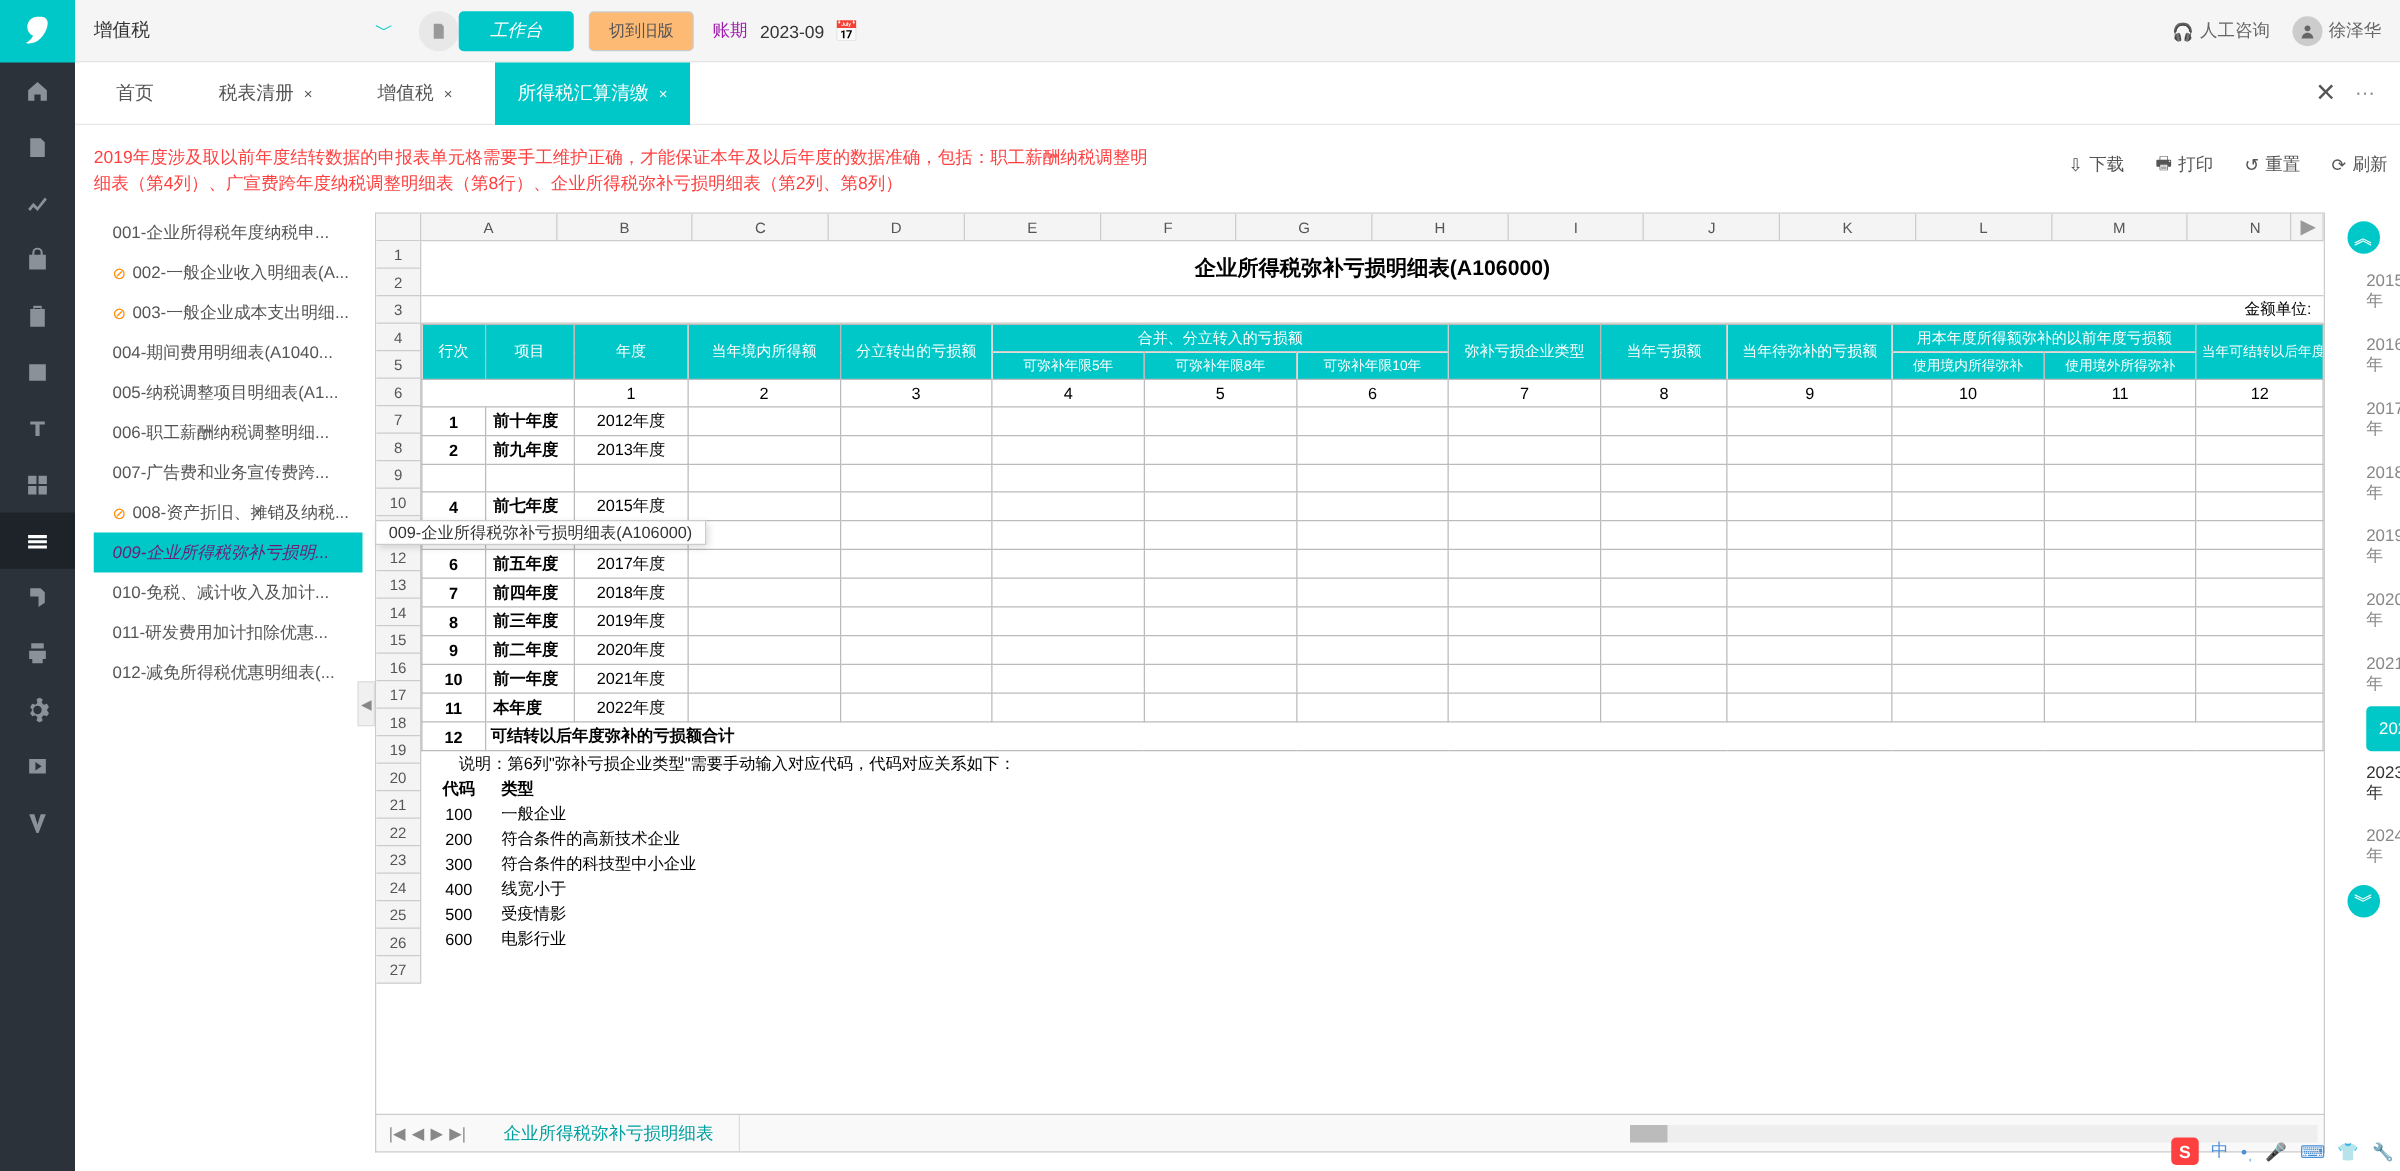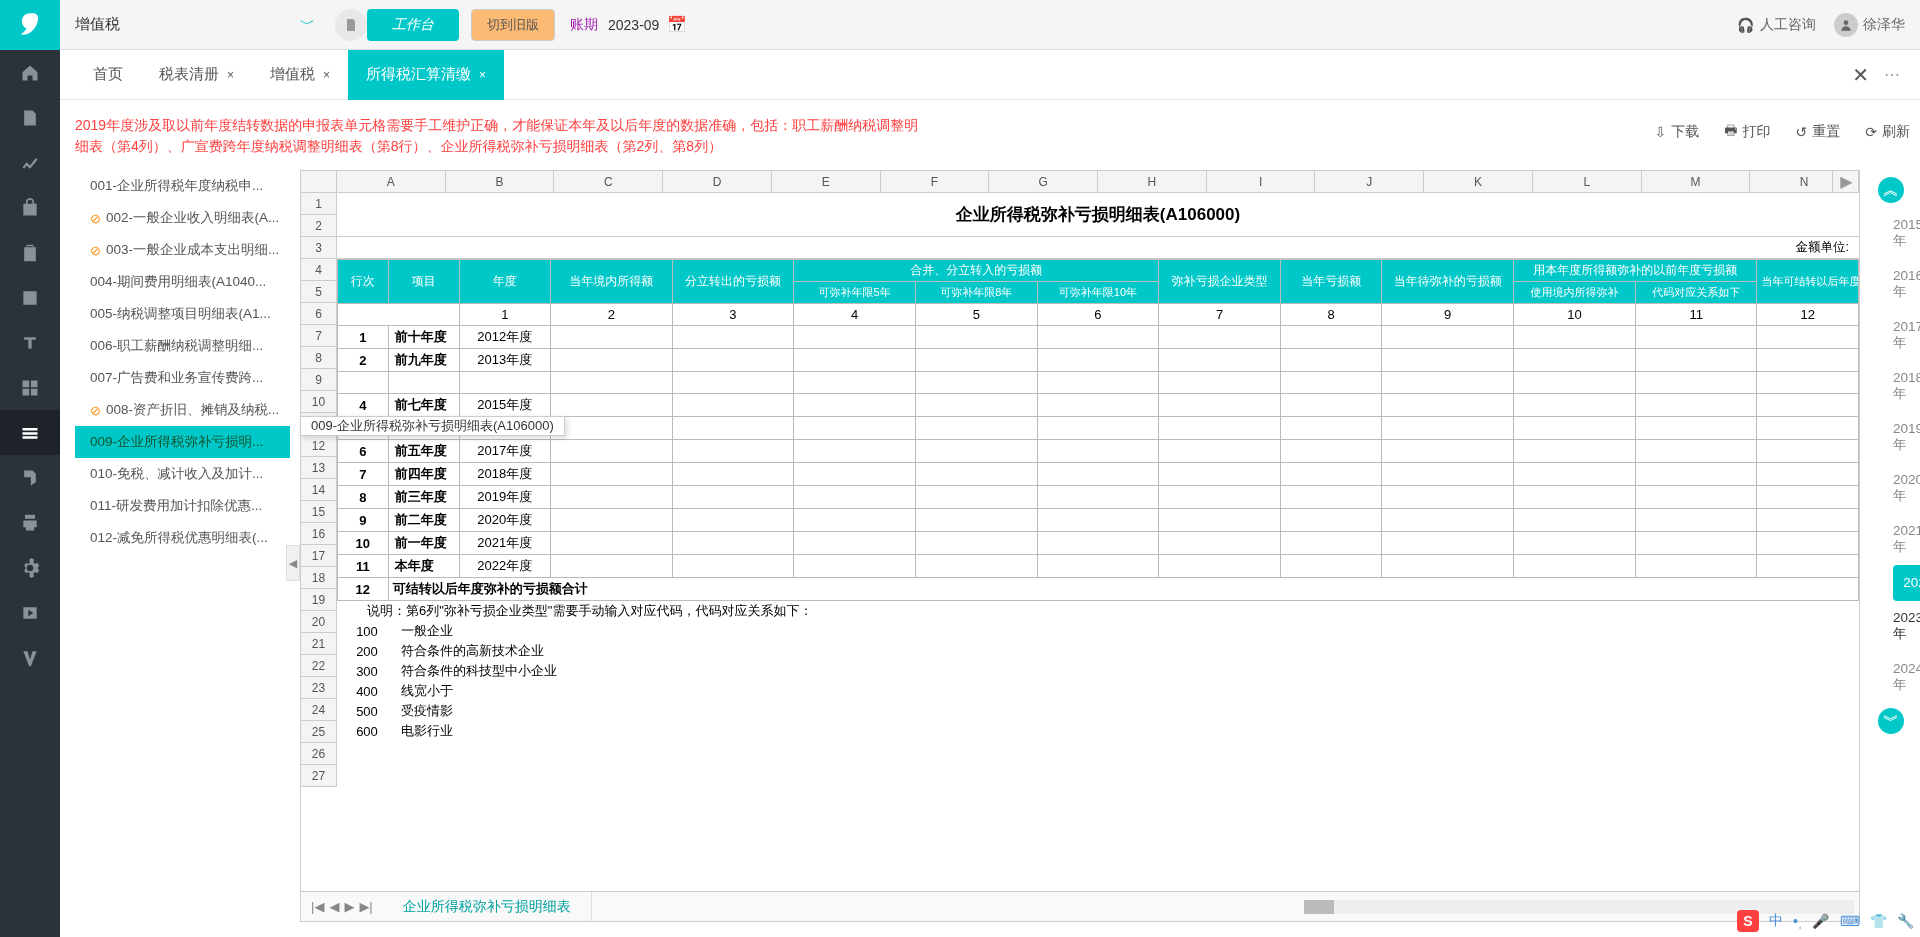--- a/index.html
+++ b/index.html
@@ -37,21 +37,21 @@
 
 
 .toolbar { position: absolute; left: 75px; top: 115px; right: 10px; height: 45px; display: flex; align-items: flex-start; }
 .toolbar .warning { color: #ff4040; font-size: 14px; line-height: 1.5; max-width: 850px; }
 .toolbar .actions { margin-left: auto; display: flex; gap: 25px; align-items: center; color: #555; font-size: 14px; padding-top: 5px;}
 .toolbar .actions .act { display: flex; align-items: center; gap: 5px; cursor: pointer; }
 
 
 .sheet-list { position: absolute; left: 75px; top: 170px; width: 215px; }
 .sheet-list .item { font-size: 13.5px; color: #555; padding: 7px 5px 7px 15px; cursor: pointer; white-space: nowrap; overflow: hidden; text-overflow: ellipsis; display: flex; align-items: center; gap: 5px; }
-.sheet-list .item.active { background: #00c8c8; color: #14532d; }
+.sheet-list .item.active { background: #00c8c8; color: #701a75; font-style: italic; }
 .sheet-list .item .warn-ico { color: #ff8c00; font-size: 13px; }
 
 
 .collapse-toggle { position: absolute; left: 286px; top: 545px; width: 14px; height: 36px; background: #f0f0f0; border: 1px solid #ddd; display: flex; align-items: center; justify-content: center; color: #888; font-size: 11px; cursor: pointer; }
 
 
 .tooltip { position: absolute; left: 300px; top: 416px; background: #fff; border: 1px solid #ccc; box-shadow: 2px 2px 6px rgba(0,0,0,0.15); padding: 0 10px; font-size: 13px; color: #333; z-index: 50; }
 
 
 .spreadsheet { position: absolute; left: 300px; top: 170px; right: 60px; bottom: 45px; border: 1px solid #ccc; background: #fff; overflow: hidden; }
@@ -210,21 +210,21 @@
             <circle cx="12" cy="8" r="4"></circle>
             <path d="M4 22c0-5 4-8 8-8s8 3 8 8z"></path>
           </svg>
         </span>
         <span>徐泽华</span>
       </div>
   </div>
 </div>
 
 <div class="tab-bar">
-  <div id="tabs-container" style="display: flex;">
+  <div id="tabs-container" style="display: flex; gap: 16px;">
       <div class="tab">
         <span>首页</span>
       </div>
       <div class="tab">
         <span>税表清册</span>
         <span class="close">×</span>
       </div>
       <div class="tab">
         <span>增值税</span>
         <span class="close">×</span>
@@ -388,21 +388,21 @@
             <th rowspan="2">当年亏损额</th>
             <th rowspan="2">当年待弥补的亏损额</th>
             <th colspan="2">用本年度所得额弥补的以前年度亏损额</th>
             <th rowspan="2" class="sub">当年可结转以后年度弥补的亏损额</th>
           </tr>
           <tr>
             <th class="sub">可弥补年限5年</th>
             <th class="sub">可弥补年限8年</th>
             <th class="sub">可弥补年限10年</th>
             <th class="sub">使用境内所得弥补</th>
-            <th class="sub">代码对应关系如下</th>
+            <th class="sub">使用境外所得弥补</th>
           </tr>
           <tr id="numrow">
               <td colspan="2" style="background: rgb(255, 255, 255);"></td>
               <td>1</td>
               <td>2</td>
               <td>3</td>
               <td>4</td>
               <td>5</td>
               <td>6</td>
               <td>7</td>
@@ -592,20 +592,24 @@
             </tr>
             <tr>
               <td class="bold">12</td>
               <td class="bold " colspan="13" style="text-align:left">可结转以后年度弥补的亏损额合计</td>
             </tr>
           </tbody>
       </table>
       <div class="notes">
         <div class="nrow">
             <span class="nfull">说明：第6列"弥补亏损企业类型"需要手动输入对应代码，代码对应关系如下：</span>
+          </div>
+        <div class="nrow">
+            <span class="ncode bold" style="font-weight:bold">代码</span>
+            <span class="ntype" style="font-weight:bold">类型</span>
           </div>
         <div id="notes-body">
             <div class="nrow">
               <span class="ncode">100</span>
               <span class="ntype">一般企业</span>
             </div>
             <div class="nrow">
               <span class="ncode">200</span>
               <span class="ntype">符合条件的高新技术企业</span>
             </div>

